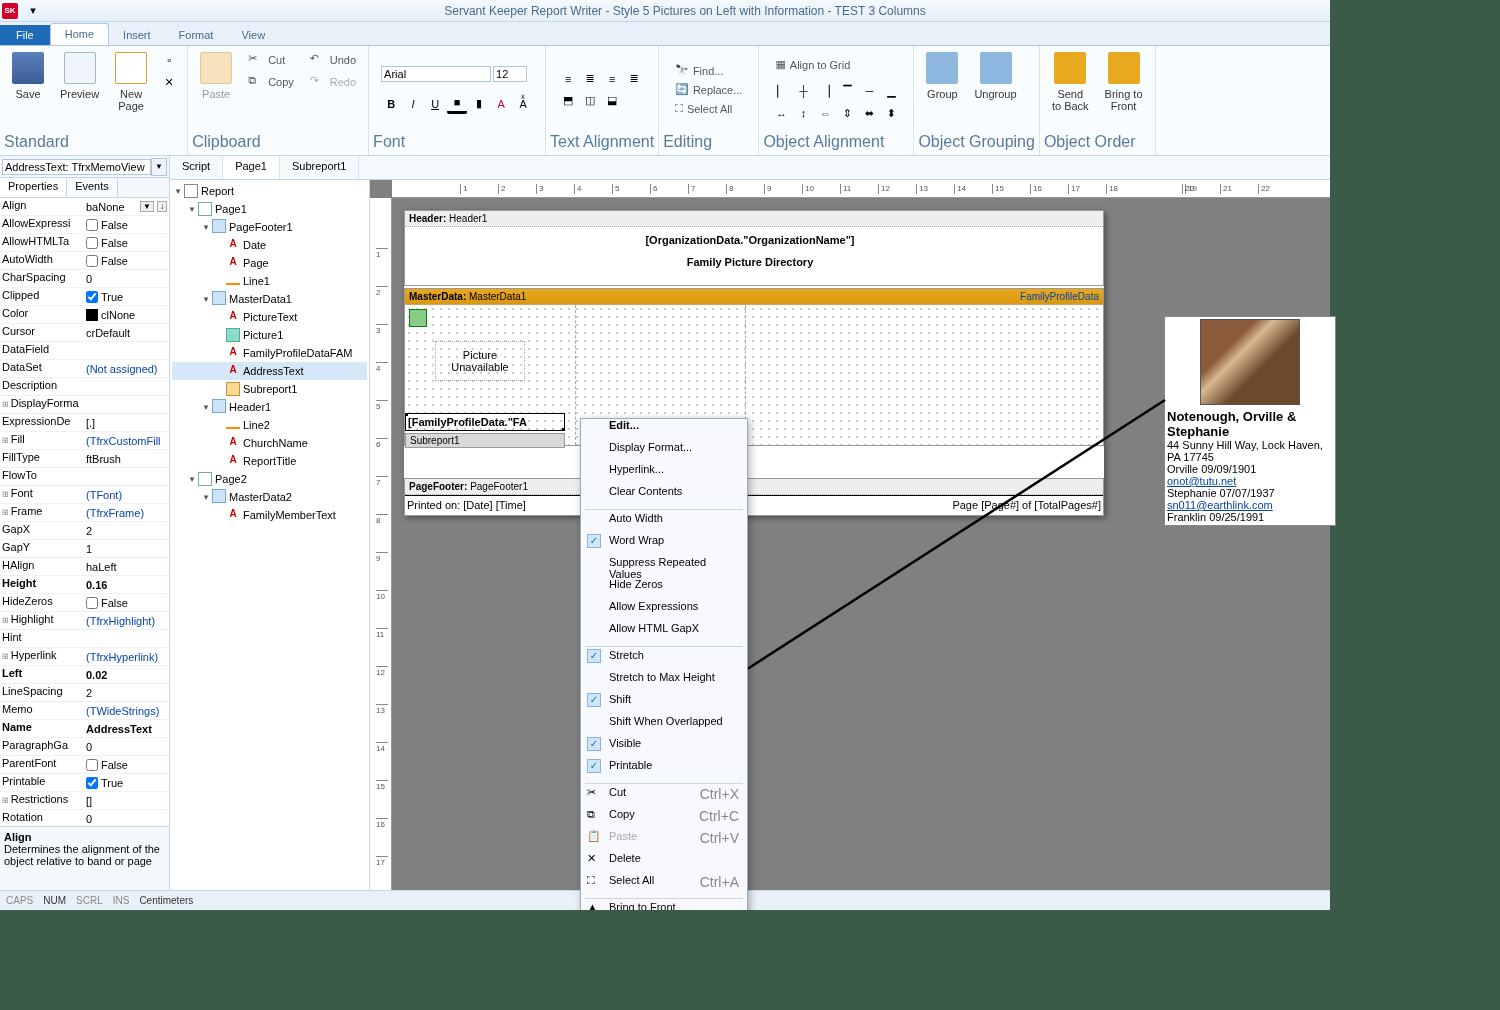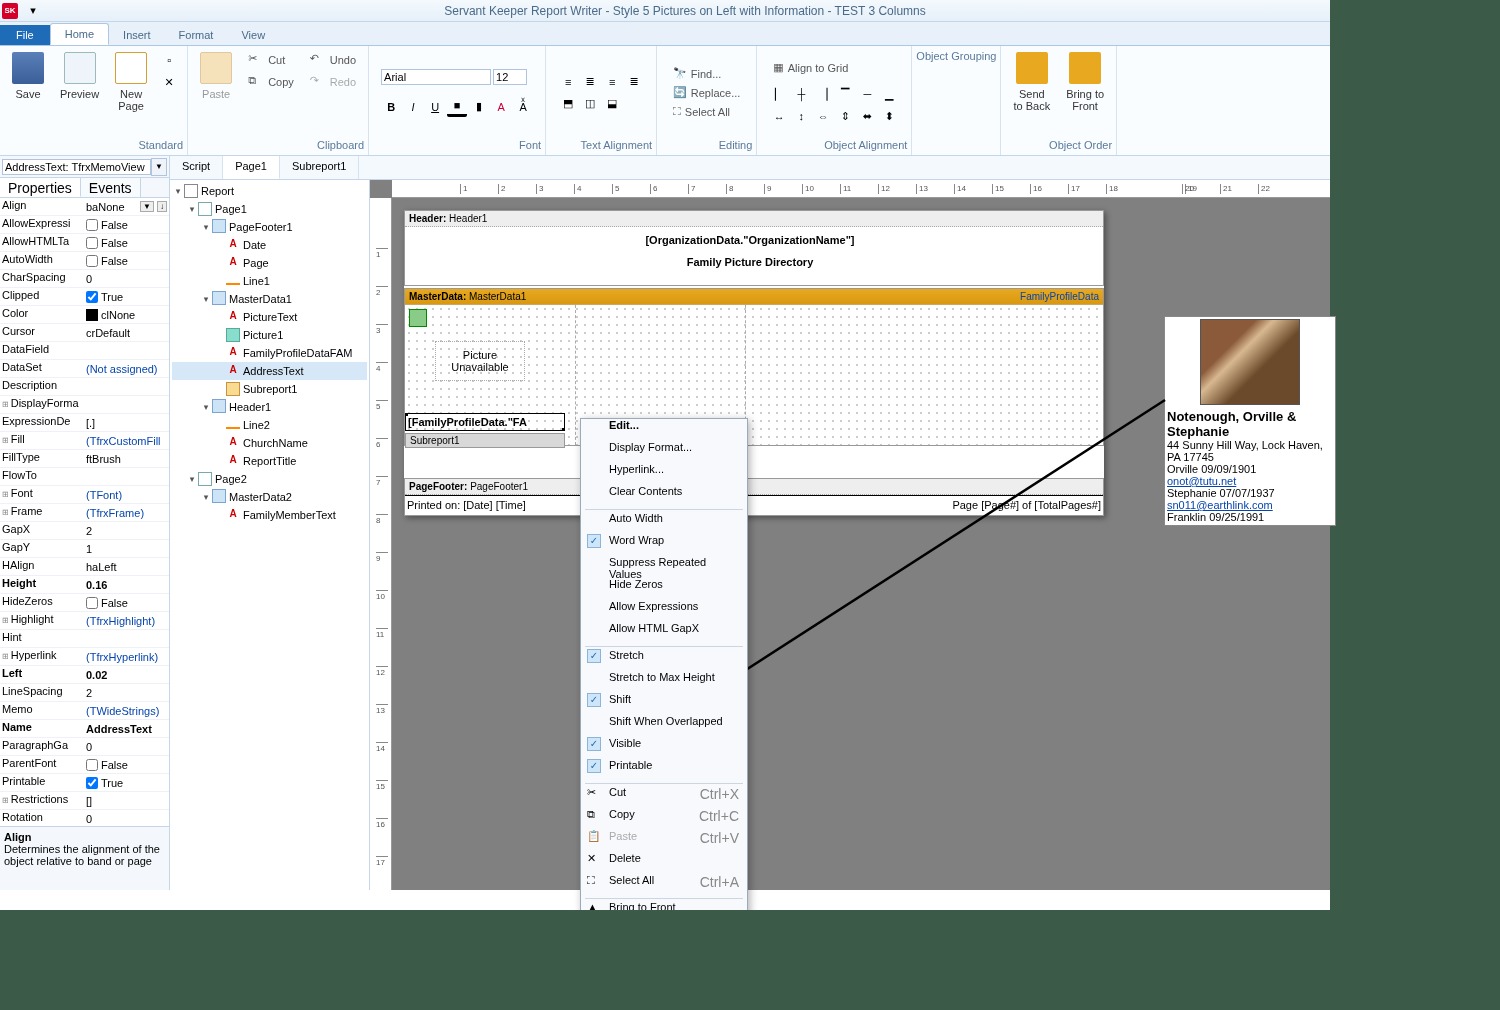--- a/index.html
+++ b/index.html
@@ -16,21 +16,21 @@
 
 .ribbon-tabs { height: 24px; background: #e8f1fa; display: flex; align-items: flex-end; border-bottom: 1px solid #aec8e4; }
 .ribbon-tab { padding: 4px 14px; color: #4a6a8a; cursor: default; }
 .ribbon-tab.file { background: #1e6bb8; color: #fff; padding: 4px 16px; }
 .ribbon-tab.active { background: #fff; border: 1px solid #aec8e4; border-bottom: 1px solid #fff; border-radius: 3px 3px 0 0; }
 
 
 .ribbon { height: 110px; background: #fafdff; border-bottom: 1px solid #c5d6e8; display: flex; }
 .ribbon-group { border-right: 1px solid #d5e4f0; display: flex; flex-direction: column; padding: 2px 4px; }
 .ribbon-group-body { flex: 1; display: flex; align-items: flex-start; }
-.ribbon-group-label { text-align: right; font-size: 11px; color: #5a7a9a; padding: 2px 0; }
+.ribbon-group-label { text-align: left; font-size: 16px; color: #5a7a9a; padding: 2px 0; }
 .big-btn { display: flex; flex-direction: column; align-items: center; padding: 4px 8px; min-width: 44px; }
 .big-btn .icon { width: 32px; height: 32px; margin-bottom: 4px; }
 .big-btn .lbl { font-size: 11px; color: #333; text-align: center; line-height: 1.1; }
 .small-row { display: flex; align-items: center; gap: 4px; padding: 2px 4px; color: #555; font-size: 11px; }
 .small-row .icon { width: 16px; height: 16px; }
 .stack { display: flex; flex-direction: column; justify-content: center; gap: 2px; padding: 2px 4px; }
 
 
 .ico { display: inline-block; background: #7aa5d2; border-radius: 2px; }
 .ico.save { background: linear-gradient(#5b7fb8,#3a5f98); }
@@ -42,21 +42,21 @@
 
 
 .main-row { display: flex; height: calc(100% - 22px - 24px - 110px - 20px); }
 
 
 .left-panel { width: 170px; background: #f4f8fc; border-right: 1px solid #c5d6e8; display: flex; flex-direction: column; }
 .obj-selector { display: flex; align-items: center; padding: 2px; height: 22px; border-bottom: 1px solid #c5d6e8; }
 .obj-selector input { flex: 1; border: 1px solid #b0c4de; font-size: 11px; padding: 1px 2px; background: #fff; }
 .obj-selector .drop { width: 16px; height: 18px; border: 1px solid #b0c4de; background: #eef4fa; text-align: center; font-size: 8px; line-height: 16px; }
 .prop-tabs { display: flex; height: 20px; border-bottom: 1px solid #c5d6e8; }
-.prop-tab { padding: 2px 8px; border-right: 1px solid #c5d6e8; background: #f8fbfe; cursor: default; font-size: 14px; }
+.prop-tab { padding: 2px 8px; border-right: 1px solid #c5d6e8; background: #f8fbfe; cursor: default; font-size: 11px; }
 .prop-tab:first-child { background: #fff; border-bottom: 1px solid #fff; }
 .prop-grid { flex: 1; overflow-y: auto; background: #fff; }
 .prop-row { display: flex; border-bottom: 1px solid #eef2f6; height: 18px; font-size: 11px; }
 .prop-row .pname { width: 84px; padding: 1px 2px; color: #000; overflow: hidden; white-space: nowrap; }
 .prop-row .pname.exp::before { content: "⊞"; font-size: 8px; color: #888; margin-right: 2px; }
 .prop-row .pval { flex: 1; padding: 1px 2px; display: flex; align-items: center; gap: 3px; overflow: hidden; white-space: nowrap; }
 .prop-row .pval.link { color: #0645ad; }
 .prop-row .pval input[type=checkbox] { width: 12px; height: 12px; }
 .prop-row.bold .pname, .prop-row.bold .pval { font-weight: bold; }
 .prop-desc { height: 64px; border-top: 1px solid #c5d6e8; padding: 4px; font-size: 11px; overflow: hidden; }
@@ -284,20 +284,30 @@
         <span class="mini-btn">↕</span>
         <span class="mini-btn">⇔</span>
         <span class="mini-btn">⇕</span>
         <span class="mini-btn">⬌</span>
         <span class="mini-btn">⬍</span>
       </div>
     </div>
     <div class="ribbon-group-label">Object Alignment</div>
   </div>
   <div class="ribbon-group">
+    <div class="ribbon-group-body">
+      <div class="big-btn">
+              <span class="icon ico arrow"></span>
+              <span class="lbl">Group</span>
+            </div>
+      <div class="big-btn">
+              <span class="icon ico arrow"></span>
+              <span class="lbl">Ungroup</span>
+            </div>
+    </div>
     <div class="ribbon-group-label">Object Grouping</div>
   </div>
   <div class="ribbon-group">
     <div class="ribbon-group-body">
       <div class="big-btn">
               <span class="icon ico arrow" style="background:#e8a820"></span>
               <span class="lbl" style="white-space:pre">Send
 to Back</span>
             </div>
       <div class="big-btn">
@@ -733,20 +743,27 @@
                 </div>
               </div>
             </div>
           </div>
         </div>
       </div>
     </div>
   </div>
 </div>
 
+<div class="status-bar">
+  <span>CAPS</span>
+  <span class="active">NUM</span>
+  <span>SCRL</span>
+  <span>INS</span>
+  <span class="active">Centimeters</span>
+</div>
 
 <div class="context-menu" id="cmenu">
         <div class="cm-item">
           <span style="font-weight: bold;">Edit...</span>
         </div>
         <div class="cm-item">
           <span>Display Format...</span>
         </div>
         <div class="cm-item">
           <span>Hyperlink...</span>

